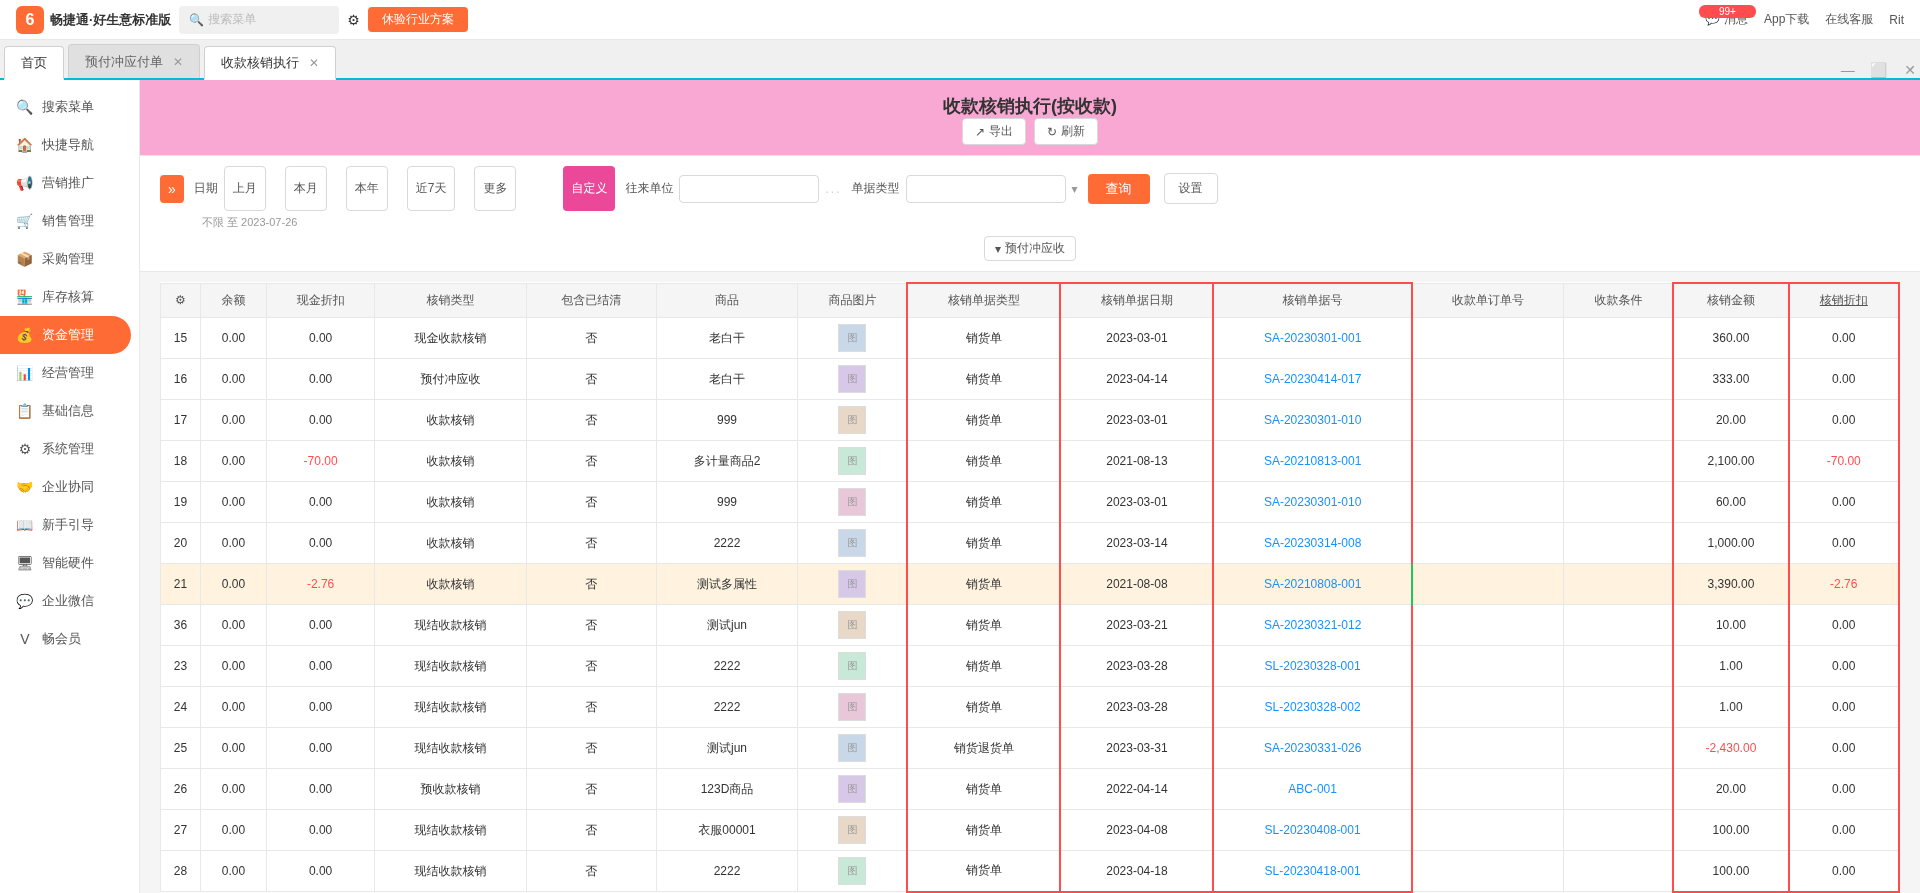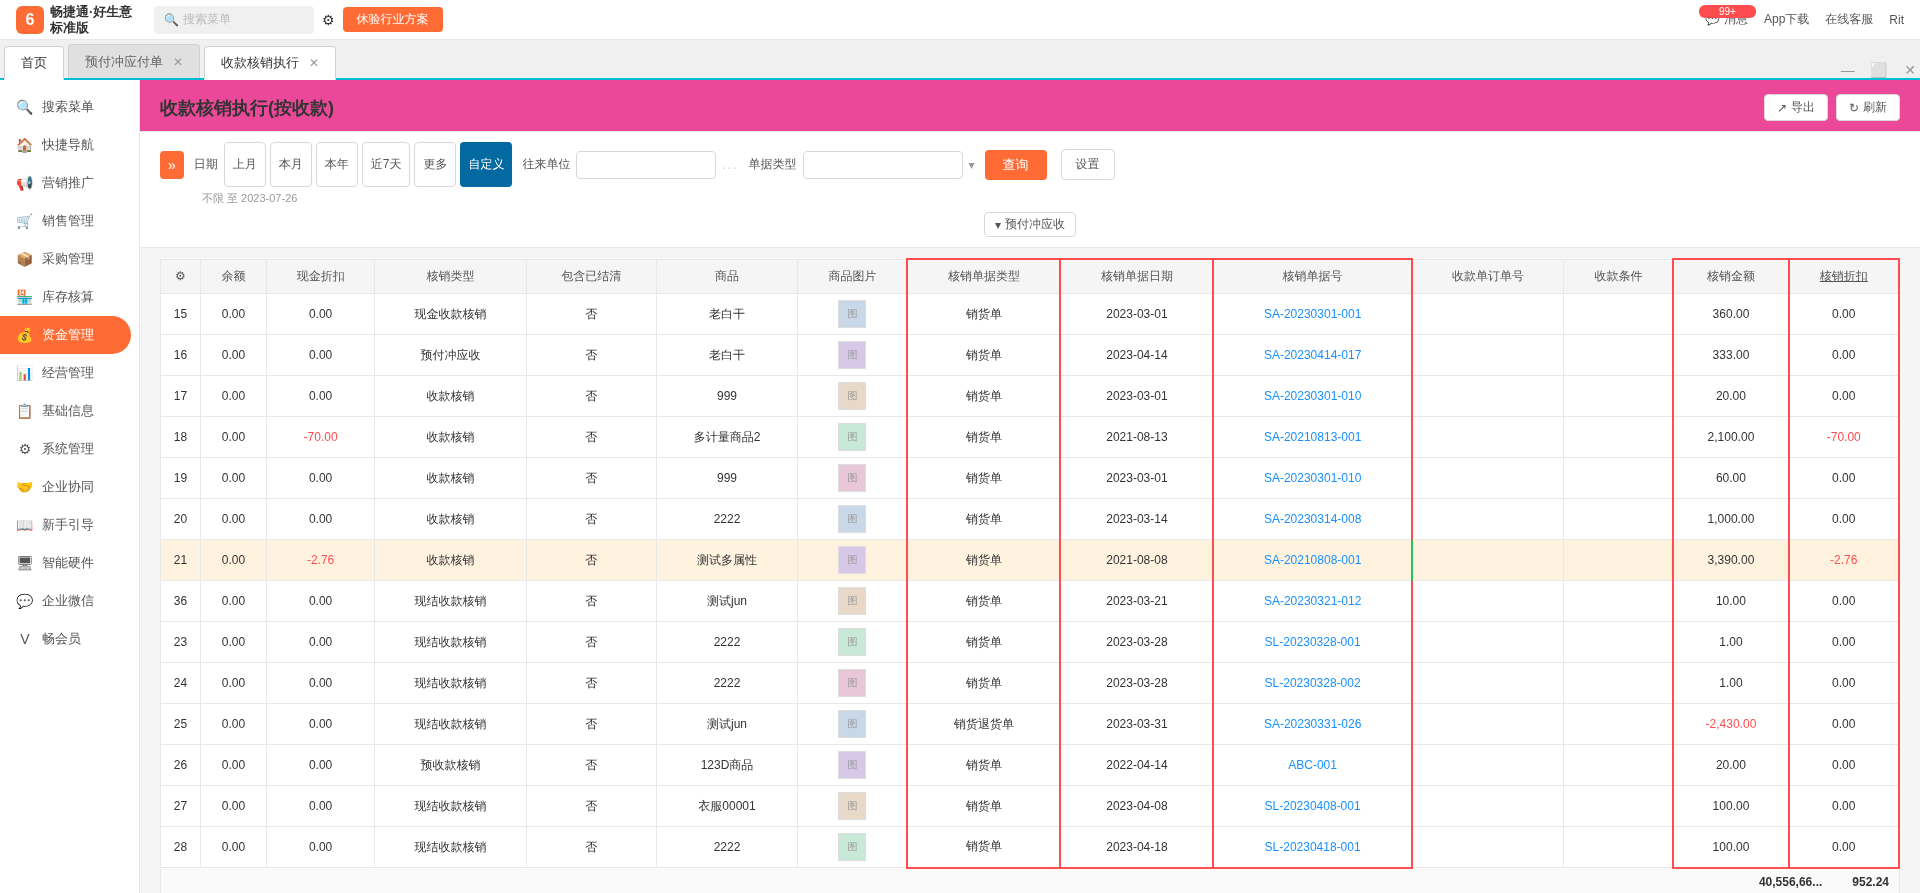--- a/index.html
+++ b/index.html
@@ -2,21 +2,21 @@
 <html><head>
   <meta charset="utf-8">
   <style>
     * { box-sizing: border-box; margin: 0; padding: 0; }
     body { font-family: 'Microsoft YaHei', Arial, sans-serif; font-size: 12px; background: #f5f5f5; color: #333; height: 893px; overflow: hidden; display: flex; flex-direction: column; }
 
     
     .top-bar { height: 40px; background: #fff; display: flex; align-items: center; padding: 0 16px; border-bottom: 1px solid #e8e8e8; flex-shrink: 0; gap: 8px; }
     .top-bar .logo-area { display: flex; align-items: center; gap: 6px; font-size: 13px; font-weight: bold; color: #333; min-width: 130px; }
     .top-bar .logo-icon { width: 28px; height: 28px; background: #ff6b35; border-radius: 6px; display: flex; align-items: center; justify-content: center; color: #fff; font-size: 16px; font-weight: bold; }
-    .top-bar .logo-text { display: flex; flex-direction: column; line-height: 1.2; }
+    .top-bar .logo-text { display: flex; flex-direction: row; line-height: 1.2; }
     .top-bar-center { flex: 1; display: flex; align-items: center; gap: 8px; }
     .top-bar-search { background: #f0f0f0; border-radius: 4px; padding: 4px 10px; color: #999; font-size: 12px; min-width: 160px; height: 28px; display: flex; align-items: center; }
     .top-bar-btn { background: #ff6b35; color: #fff; border: none; border-radius: 4px; padding: 4px 14px; font-size: 12px; cursor: pointer; }
     .top-bar-right { display: flex; align-items: center; gap: 16px; font-size: 12px; color: #555; }
     .top-bar-right .badge { position: relative; }
     .top-bar-right .badge-num { background: #ff4d4f; color: #fff; border-radius: 6px; padding: 1px 20px; font-size: 10px; position: absolute; top: -6px; right: -8px; }
     .top-bar-right span { cursor: pointer; }
     .gear-icon { cursor: pointer; font-size: 14px; }
 
     
@@ -32,34 +32,34 @@
     
     .sidebar { width: 140px; background: #fff; border-right: 1px solid #e8e8e8; flex-shrink: 0; display: flex; flex-direction: column; padding: 8px 0; overflow-y: auto; }
     .sidebar-item { display: flex; align-items: center; gap: 8px; padding: 10px 16px; cursor: pointer; color: #555; font-size: 13px; }
     .sidebar-item.active { background: #ff6b35; color: #fff; border-radius: 0 20px 20px 0; margin-right: 8px; }
     .sidebar-item .icon { font-size: 14px; width: 18px; text-align: center; }
 
     
     .content-area { flex: 1; display: flex; flex-direction: column; overflow: hidden; background: #f5f5f5; }
 
     
-    .page-header { background: #ec4899; padding: 14px 20px 10px 20px; border-bottom: 1px solid #e8e8e8; display: flex; align-items: center; justify-content: space-between; flex-shrink: 0; }
+    .page-header { background: #f9a8d4; padding: 14px 20px 10px 20px; border-bottom: 1px solid #e8e8e8; display: flex; align-items: center; justify-content: space-between; flex-shrink: 0; flex-direction: column; }
     .page-title { font-size: 18px; font-weight: bold; color: #333; }
     .page-actions { display: flex; gap: 8px; }
     .btn-export { display: flex; align-items: center; gap: 4px; background: #fff; border: 1px solid #d9d9d9; border-radius: 4px; padding: 4px 12px; cursor: pointer; font-size: 12px; color: #555; }
     .btn-refresh { display: flex; align-items: center; gap: 4px; background: #fff; border: 1px solid #d9d9d9; border-radius: 4px; padding: 4px 12px; cursor: pointer; font-size: 12px; color: #555; }
 
     
     .filter-bar { background: #fff; padding: 10px 20px; border-bottom: 1px solid #e8e8e8; flex-shrink: 0; }
     .filter-item { display: flex; align-items: center; gap: 6px; }
     .filter-label { color: #555; font-size: 12px; white-space: nowrap; }
     .filter-input { border: 1px solid #d9d9d9; border-radius: 4px; padding: 4px 8px; font-size: 12px; height: 28px; min-width: 100px; }
-    .date-btns { display: flex; gap: 4px; }
+    .date-btns { display: flex; gap: 19px; }
     .date-btn { padding: 2px 8px; border: 1px solid #d9d9d9; border-radius: 4px; cursor: pointer; font-size: 12px; color: #555; background: #fff; }
-    .date-custom { color: #fff; background: #0369a1; border: none; border-radius: 4px; padding: 14px 8px; cursor: pointer; font-size: 12px; }
+    .date-custom { color: #fff; background: #ec4899; border: none; border-radius: 4px; padding: 14px 8px; cursor: pointer; font-size: 12px; margin-left: 28px; }
     .expand-btn { display: flex; align-items: center; gap: 4px; cursor: pointer; color: #555; font-size: 12px; border: 1px solid #d9d9d9; border-radius: 4px; padding: 3px 10px; background: #fff; }
     .query-btn { background: #ff6b35; color: #fff; border: none; border-radius: 4px; padding: 6px 18px; cursor: pointer; font-size: 13px; }
     .settings-btn { background: #fff; border: 1px solid #d9d9d9; border-radius: 4px; padding: 6px 14px; cursor: pointer; font-size: 12px; color: #555; margin-left: 4px; }
     .filter-row2 { display: flex; justify-content: center; margin-top: 6px; }
 
     
     .table-area { flex: 1; overflow: auto; padding: 10px 20px; }
     .data-table { width: 100%; border-collapse: collapse; background: #fff; font-size: 12px; }
     .data-table th { background: #f5f5f5; border: 1px solid #e8e8e8; padding: 8px 6px; text-align: center; color: #555; font-weight: normal; white-space: nowrap; position: sticky; top: 0; z-index: 2; }
     .data-table td { border: 1px solid #e8e8e8; padding: 6px 6px; text-align: center; color: #333; white-space: nowrap; }

